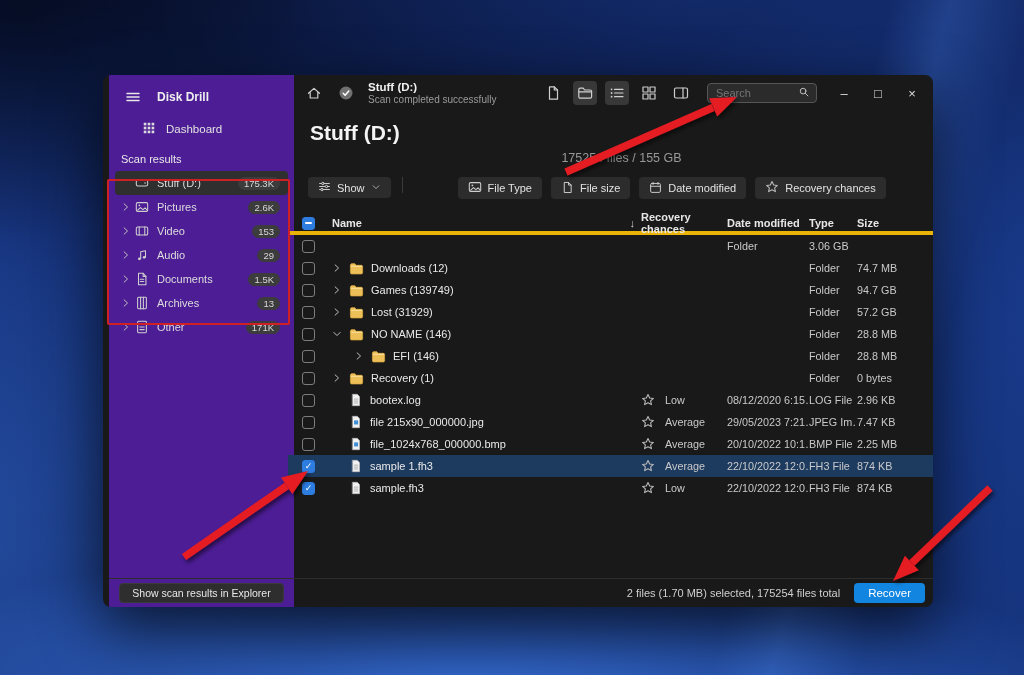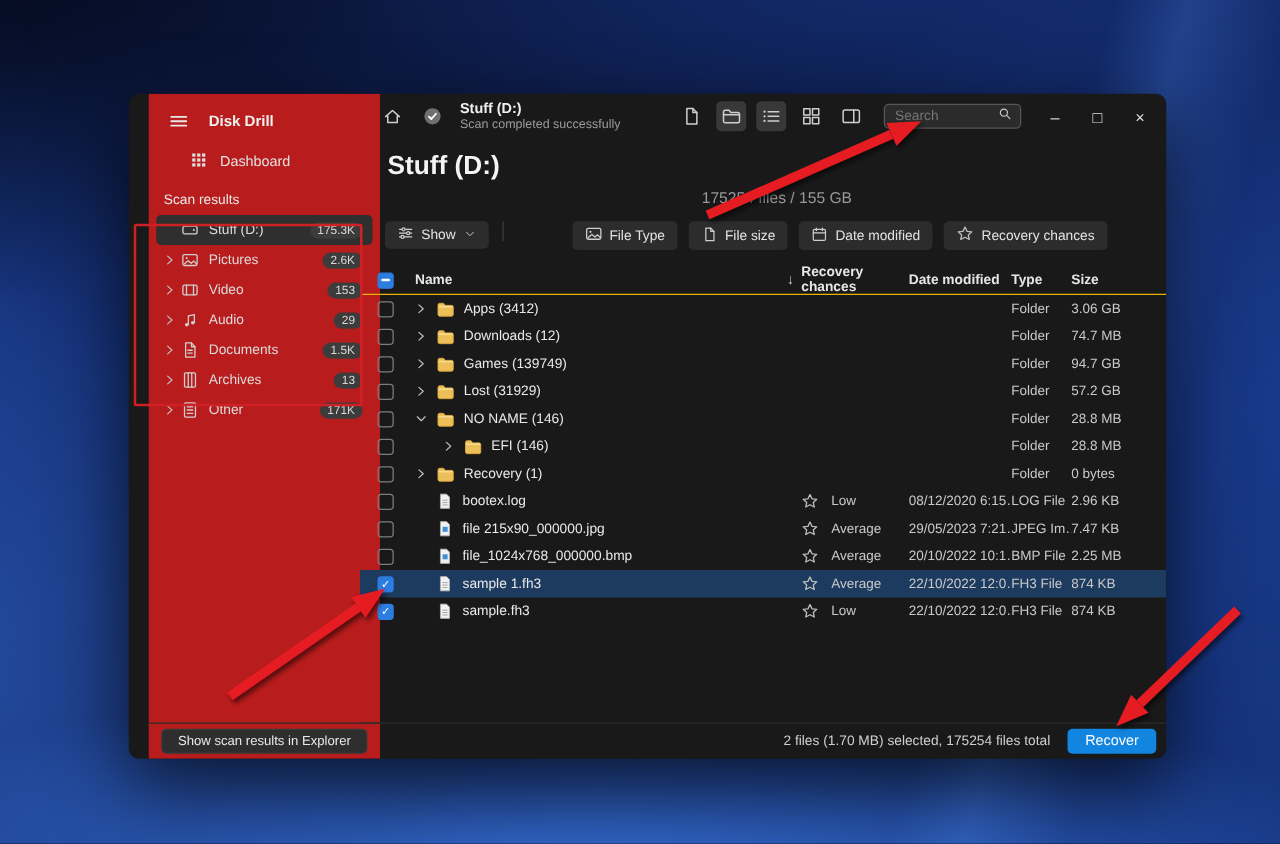--- a/index.html
+++ b/index.html
@@ -12,21 +12,21 @@
       radial-gradient(ellipse 700px 500px at -8% 78%, rgba(56,116,228,.55), transparent 62%),
       radial-gradient(ellipse 620px 420px at -6% 38%, rgba(36,84,196,.5), transparent 65%),
       radial-gradient(ellipse 900px 620px at 112% 42%, rgba(36,86,200,.45), transparent 62%),
       radial-gradient(ellipse 800px 300px at 70% -8%, rgba(30,70,170,.45), transparent 60%),
       linear-gradient(105deg, transparent 74%, rgba(90,150,255,.25) 79%, transparent 86%),
       linear-gradient(160deg, #0a1538 0%, #0f2258 45%, #16357f 100%);
   }
   .window{position:absolute;left:103px;top:75px;width:830px;height:532px;background:#191919;
     border-radius:8px;box-shadow:0 22px 60px rgba(0,0,0,.65);overflow:hidden;}
   
-  .sidebar{position:absolute;left:16px;top:0;width:185px;height:100%;background:#b91c1c;}
+  .sidebar{position:absolute;left:6px;top:0;width:185px;height:100%;background:#4c1d95;}
   .side-top{display:flex;align-items:center;gap:12px;padding:10px 0 4px 12px;}
   .app-title{font-size:12px;font-weight:bold;color:#efefef;}
   .nav-dashboard{display:flex;align-items:center;gap:10px;padding:8px 0 8px 33px;color:#e2e2e2;font-size:11.5px;cursor:default;}
   .section-label{padding:8px 0 6px 12px;font-size:11px;font-weight:normal;color:#e8e8e8;}
   .side-item{display:flex;align-items:center;height:24px;margin:0 6px;padding:0 8px 0 6px;border-radius:4px;color:#dcdcdc;font-size:11px;}
   .side-item.selected{background:#2f2f2f;}
   .side-item .chev{width:14px;display:flex;align-items:center;}
   .side-item .ticon{width:22px;display:flex;align-items:center;}
   .side-item .lbl{flex:1;}
   .badge{background:#3c3c3c;color:#d8d8d8;font-size:9.5px;padding:1px 6px;border-radius:8px;}
@@ -45,21 +45,21 @@
   .searchbox input{flex:1;min-width:0;background:transparent;border:none;outline:none;color:#c9c9c9;font-size:11px;}
   .winctl{width:26px;height:24px;display:flex;align-items:center;justify-content:center;color:#dedede;font-size:13px;}
   .page-head{padding:10px 0 0 22px;}
   .page-head h1{margin:0;font-size:21px;font-weight:bold;color:#f4f4f4;}
   .page-head .sub{margin-top:6px;font-size:12.5px;color:#989898;text-align:center;}
   .filters{display:flex;align-items:flex-start;gap:9px;margin:12px 0 0 20px;}
   .chip{display:flex;align-items:center;gap:6px;background:#2c2c2c;border-radius:4px;padding:3px 10px;font-size:11px;color:#e3e3e3;cursor:pointer;}
   .vdiv{width:1px;height:16px;background:#3a3a3a;margin:0 2px;}
   
   .thead,.row{display:grid;grid-template-columns:34px 1fr 24px 62px 82px 48px 64px;align-items:center;padding:0 12px 0 10px;}
-  .thead{height:24px;margin-top:12px;border-bottom:1px solid #eab308;font-size:11px;font-weight:bold;color:#e6e6e6;}
+  .thead{height:24px;margin-top:12px;border-bottom:4px solid #eab308;font-size:11px;font-weight:bold;color:#e6e6e6;}
   .thead .namehead{display:flex;align-items:center;}
   .thead .sort{margin-left:auto;margin-right:6px;font-weight:normal;color:#cfcfcf;font-size:11px;}
   .row{height:22px;font-size:11px;color:#e9e9e9;}
   .row.selected{background:#1d3a5f;}
   .cb{width:13px;height:13px;border:1px solid #7d7d7d;border-radius:3px;margin-left:4px;display:flex;align-items:center;justify-content:center;}
   .cb.checked{background:#2d7ce0;border-color:#2d7ce0;color:#fff;font-size:9px;}
   .cb.indet{background:#2d7ce0;border-color:#2d7ce0;}
   .cb.indet::after{content:"";width:7px;height:2px;background:#fff;border-radius:1px;}
   .namecell{display:flex;align-items:center;gap:7px;overflow:hidden;}
   .namecell .chev{width:10px;display:flex;}
@@ -344,34 +344,20 @@
         </span>
         <span style="grid-column:3/5;">Recovery chances</span>
         <span>Date modified</span>
         <span>Type</span>
         <span>Size</span>
       </div>
 
       <div id="rows">
           <div class="row">
             <span class="cb"></span>
-            <span class="namecell" style="padding-left:0px">
-              <span class="chev">
-                <svg width="10" height="10" viewBox="0 0 16 16" fill="none" stroke="#cfcfcf" stroke-width="1.2" stroke-linecap="round" stroke-linejoin="round">
-                  <path d="M5 3l5.5 5L5 13" stroke="#bdbdbd" stroke-width="1.6"></path>
-                </svg>
-              </span>
-              <span style="display:flex;">
-                <svg width="15" height="15" viewBox="0 0 16 16" fill="none" stroke="#cfcfcf" stroke-width="1.2" stroke-linecap="round" stroke-linejoin="round">
-                  <path d="M1.5 4.2c0-.8.6-1.4 1.4-1.4h3.3l1.4 1.8h5.5c.8 0 1.4.6 1.4 1.4v6.4c0 .8-.6 1.4-1.4 1.4H2.9c-.8 0-1.4-.6-1.4-1.4z" fill="#ecbf58" stroke="#d9a93f" stroke-width=".8"></path>
-                  <rect x="1.9" y="5" width="12.2" height="1.4" fill="#f7da8f" stroke="none"></rect>
-                </svg>
-              </span>
-              <span class="lbl">Apps (3412)</span>
-            </span>
             <span class="cell" style="display:flex;"></span>
             <span class="cell"></span>
             <span class="cell"></span>
             <span class="cell">Folder</span>
             <span class="cell">3.06 GB</span>
           </div>
           <div class="row">
             <span class="cb"></span>
             <span class="namecell" style="padding-left:0px">
               <span class="chev">

